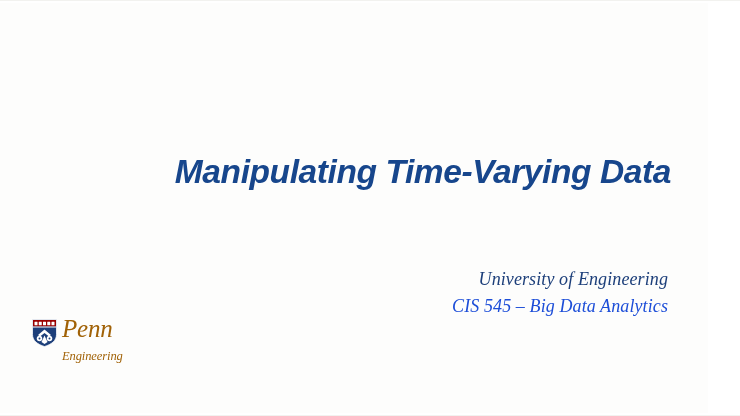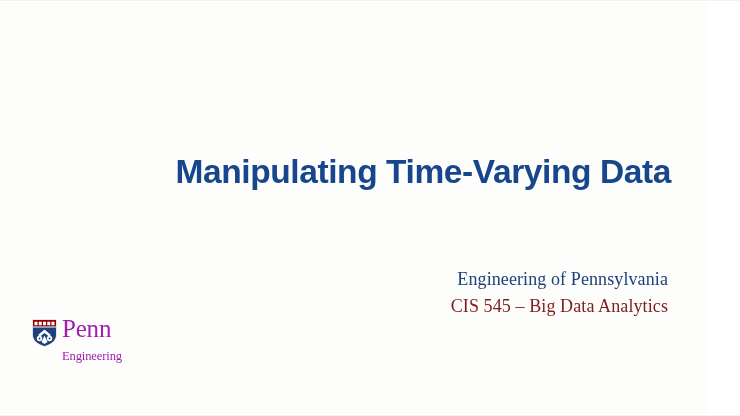--- a/index.html
+++ b/index.html
@@ -13,20 +13,21 @@
     background: #ffffff;
     font-family: "Liberation Sans", sans-serif;
   }
 
   #slide {
     position: relative;
     width: 708px;
     height: 416px;
     background: #fdfdfc;
     box-sizing: border-box;
+    font-style: italic;
   }
 
   
   .letterbox {
     position: absolute;
     left: 0;
     width: 740px;
     height: 2px;
     background: #ffffff;
     border-top: 1px solid #f2f2ef;
@@ -66,21 +67,21 @@
     white-space: nowrap;
   }
   #author-affiliation {
     color: #1d3f7a;
     font-size: 18px;
     line-height: 27px;
     letter-spacing: 0.1px;
     white-space: nowrap;
   }
   #author-course {
-    color: #7f1d1d;
+    color: #1d4ed8;
     font-size: 18px;
     line-height: 27px;
     letter-spacing: 0.1px;
     white-space: nowrap;
   }
 
   
   #penn-logo {
     position: absolute;
     left: 32px;
@@ -90,21 +91,21 @@
   }
   #penn-shield {
     width: 25px;
     height: 28px;
     flex: 0 0 auto;
     margin-top: 1px;
   }
   #penn-wordmark {
     margin-left: 5px;
     font-family: "Liberation Serif", serif;
-    color: #a21caf;
+    color: #a16207;
     line-height: 1;
   }
   #penn-name {
     font-size: 25px;
     line-height: 22px;
     letter-spacing: -0.2px;
     display: block;
   }
   #penn-school {
     font-size: 12.5px;
@@ -117,21 +118,21 @@
 </head>
 <body>
 
 <div id="slide">
 
   <div class="letterbox top"></div>
 
   <h1 id="slide-title">Manipulating Time-Varying Data</h1>
 
   <div id="author-block">
-    <div id="author-affiliation">Engineering of Pennsylvania</div>
+    <div id="author-affiliation">University of Engineering</div>
     <div id="author-course">CIS 545 – Big Data Analytics</div>
   </div>
 
   <div id="penn-logo">
     <svg id="penn-shield" viewBox="0 0 50 56">
 
       <path d="M1,1 H49 V31 C49,44 38,51 25,55 C12,51 1,44 1,31 Z" fill="#1d3f7a" stroke="#ffffff" stroke-width="1.5"></path>
 
       <path d="M2,2 H48 V15 H2 Z" fill="#990000"></path>
 

